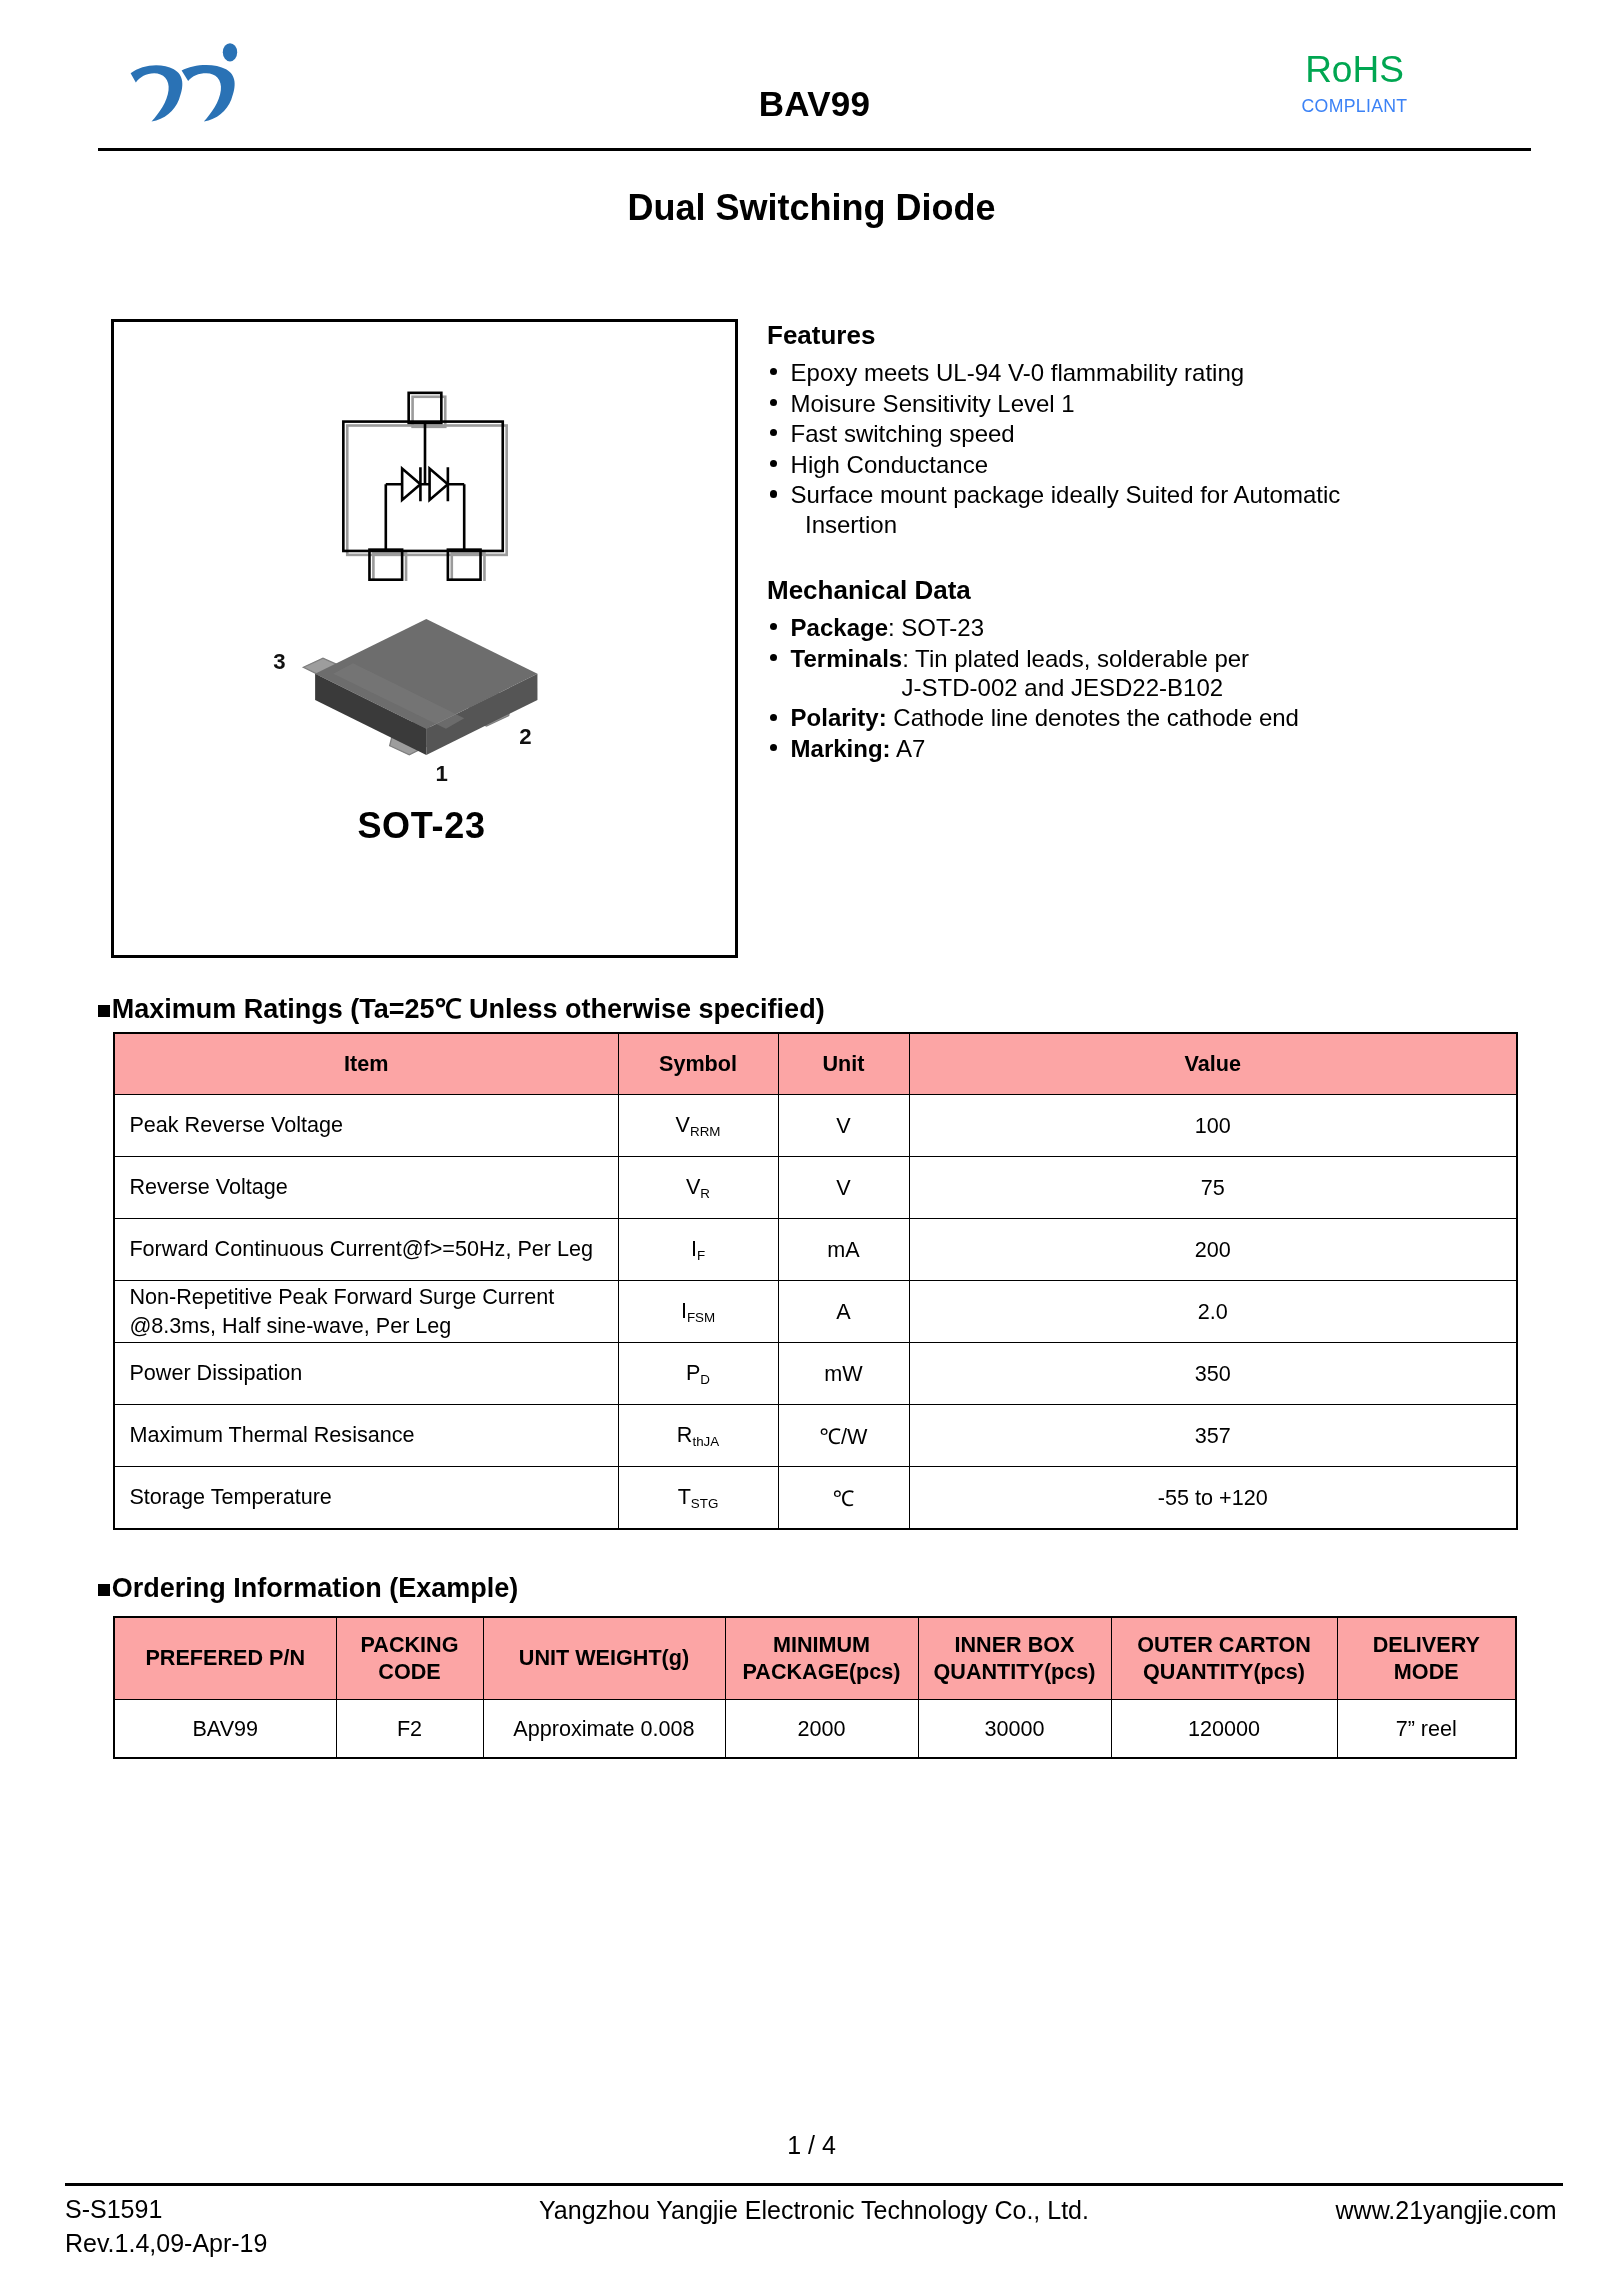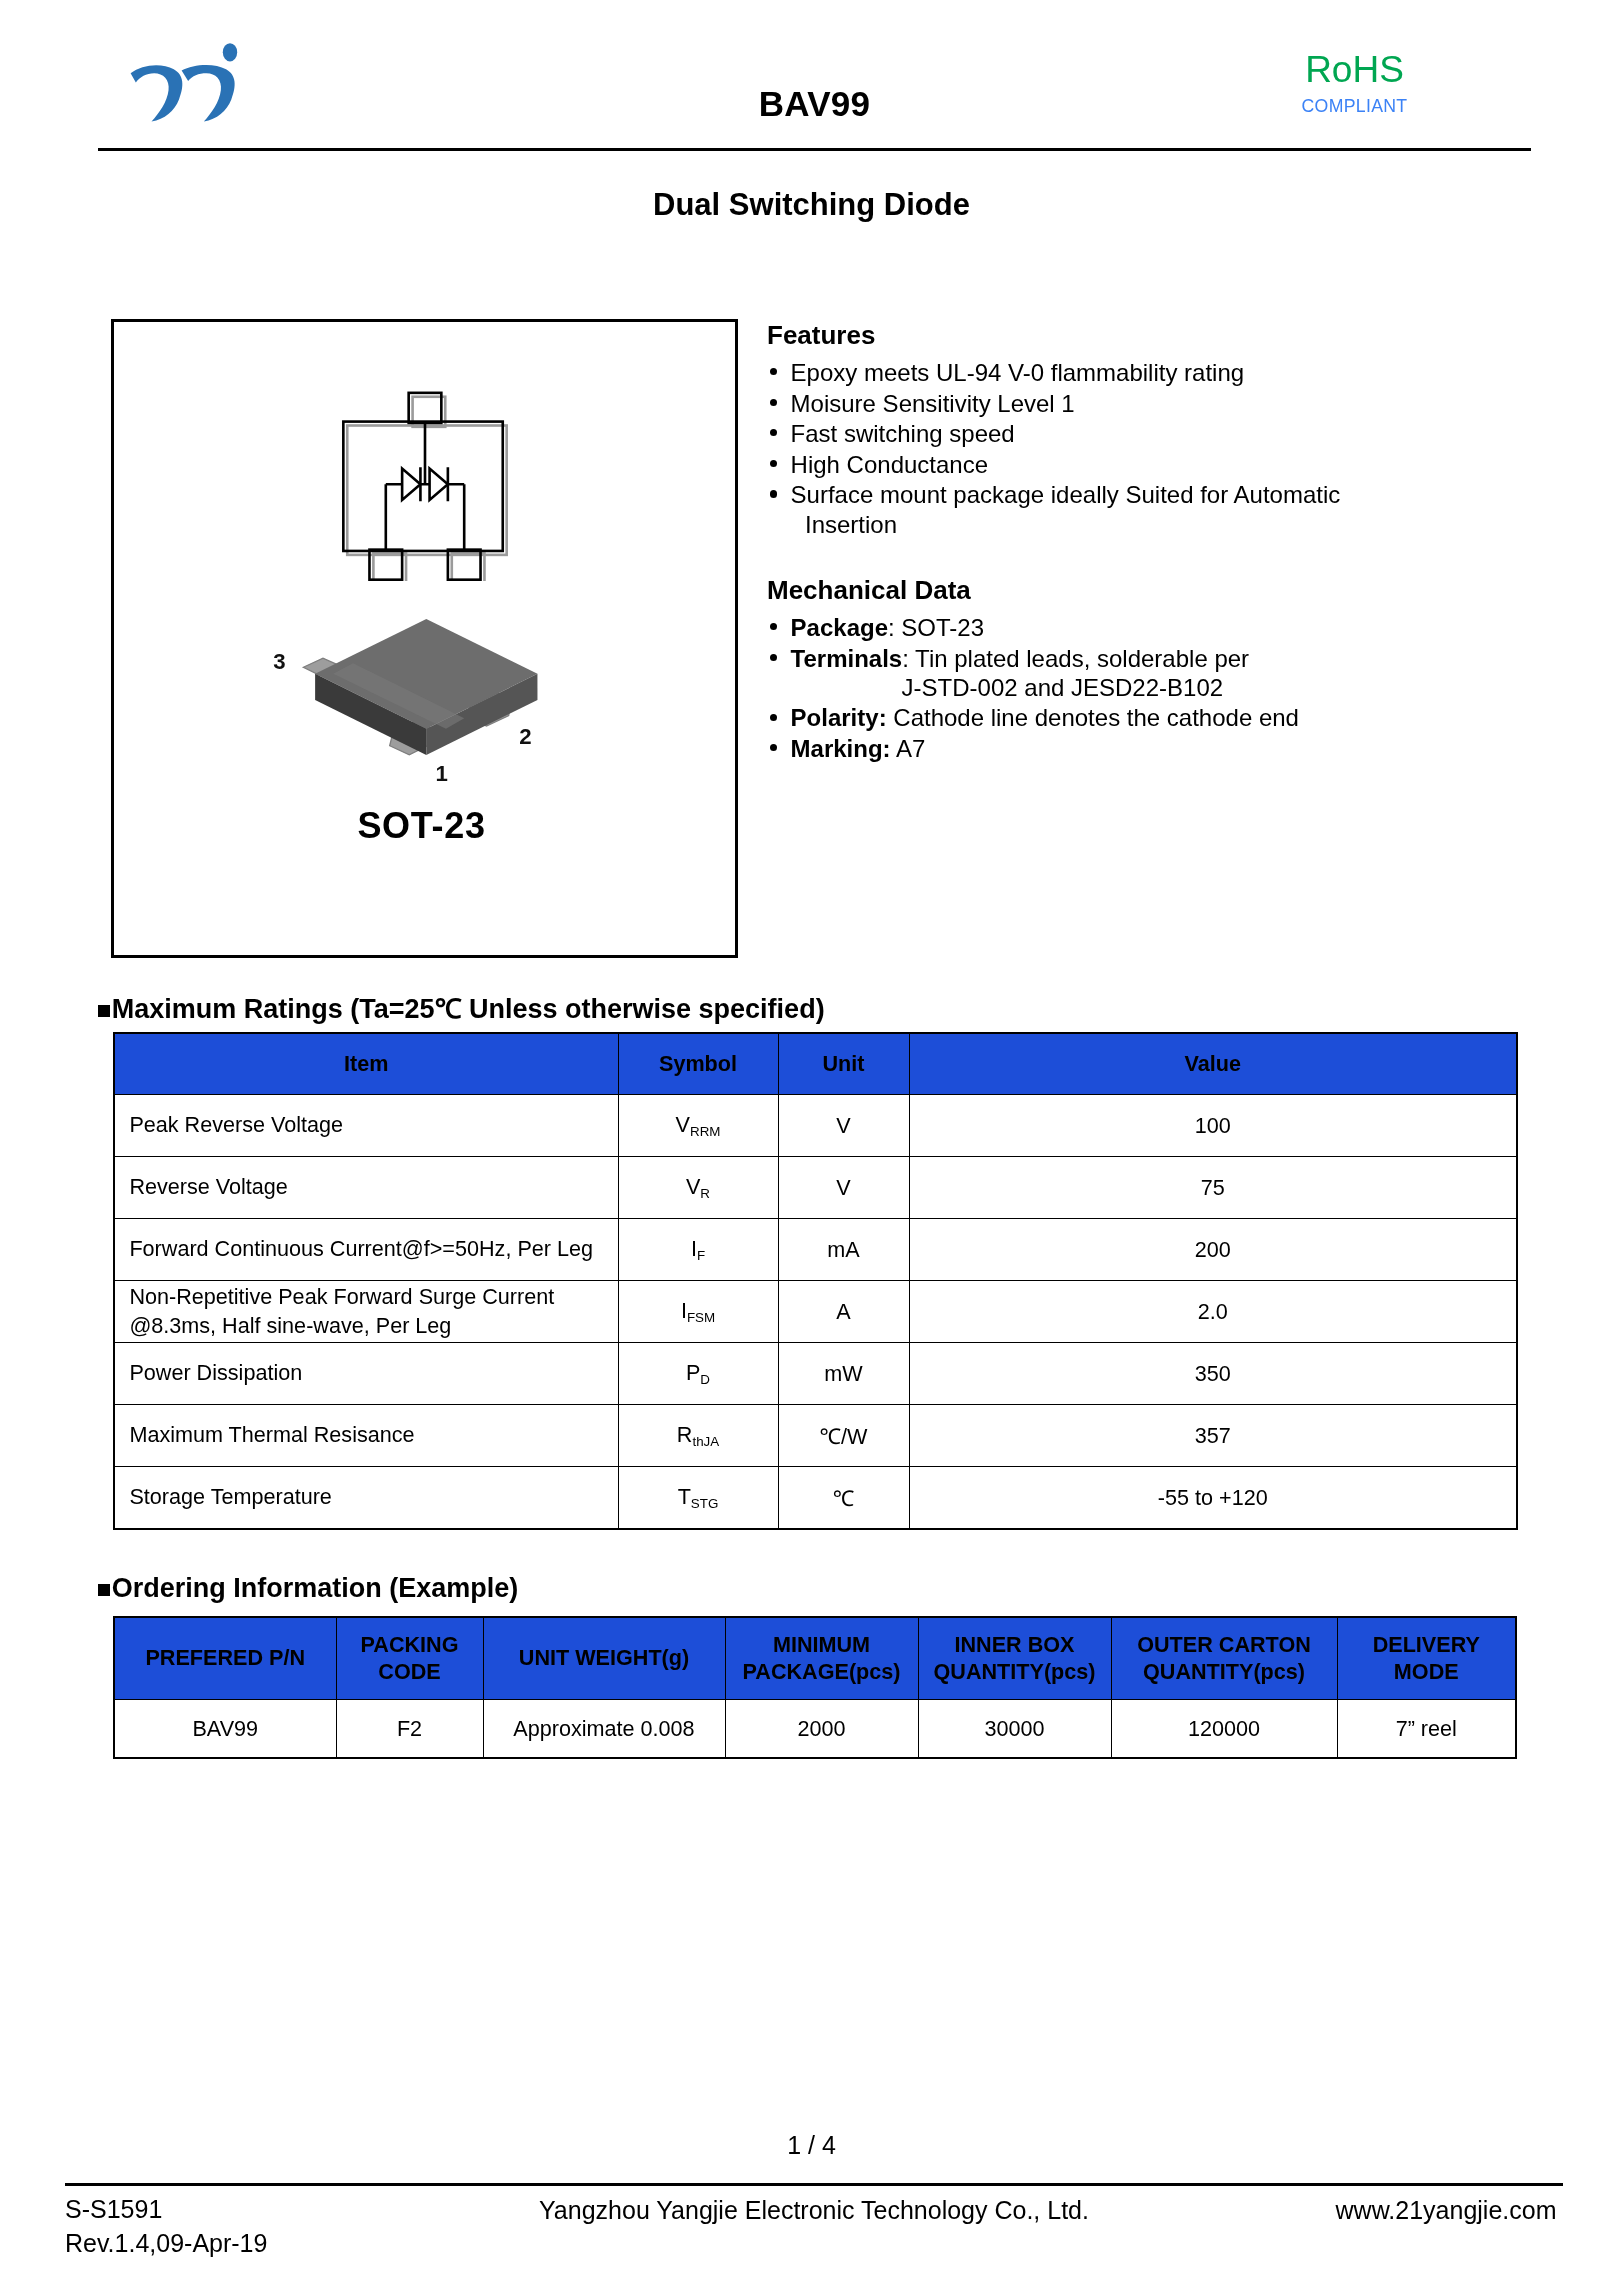--- a/index.html
+++ b/index.html
@@ -70,21 +70,21 @@
     height: 3.3px;
     background: #000;
   }
 
   
   .doc-title {
     position: absolute;
     left: 0; top: 187px;
     width: 1623px;
     text-align: center;
-    font-size: 31px;
+    font-size: 36px;
     font-weight: bold;
   }
 
   
   .pkg-box {
     position: absolute;
     left: 111px; top: 319px;
     width: 621px;
     height: 633px;
     border: 3.3px solid #000;
@@ -177,21 +177,21 @@
     table-layout: fixed;
     background: #fff;
   }
   table.dt td, table.dt th {
     border: 1.3px solid #000;
     font-weight: normal;
     font-size: 21.6px;
     vertical-align: middle;
   }
   table.dt thead th {
-    background: #1d4ed8;
+    background: #fca5a5;
     text-align: center;
     font-weight: bold;
     font-size: 21.6px;
   }
 
   
   #ratings-table {
     left: 113px; top: 1032px;
     width: 1403px;
     border: 2.6px solid #000;

